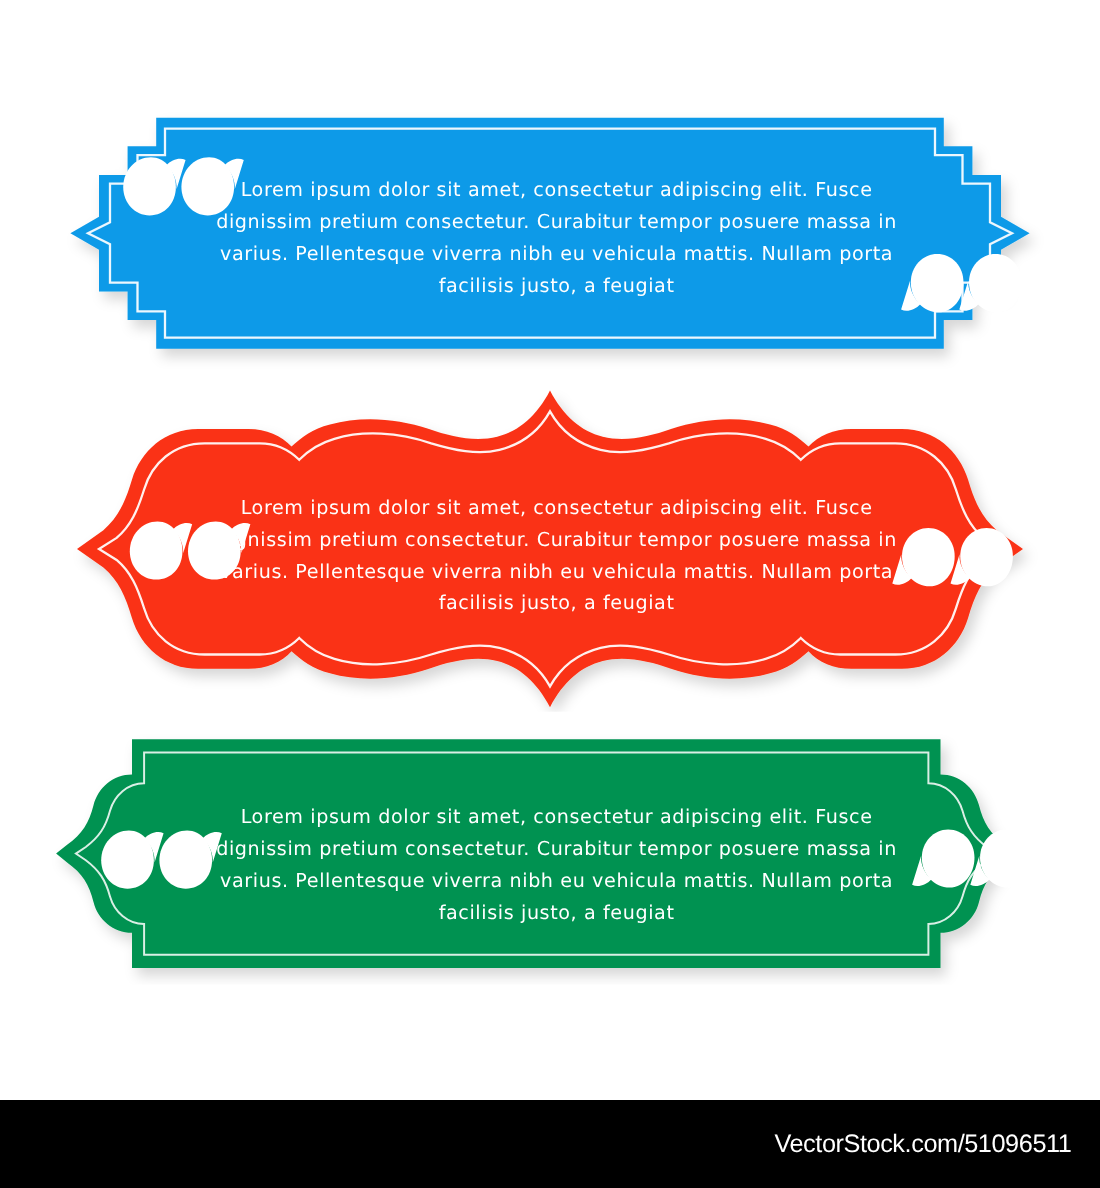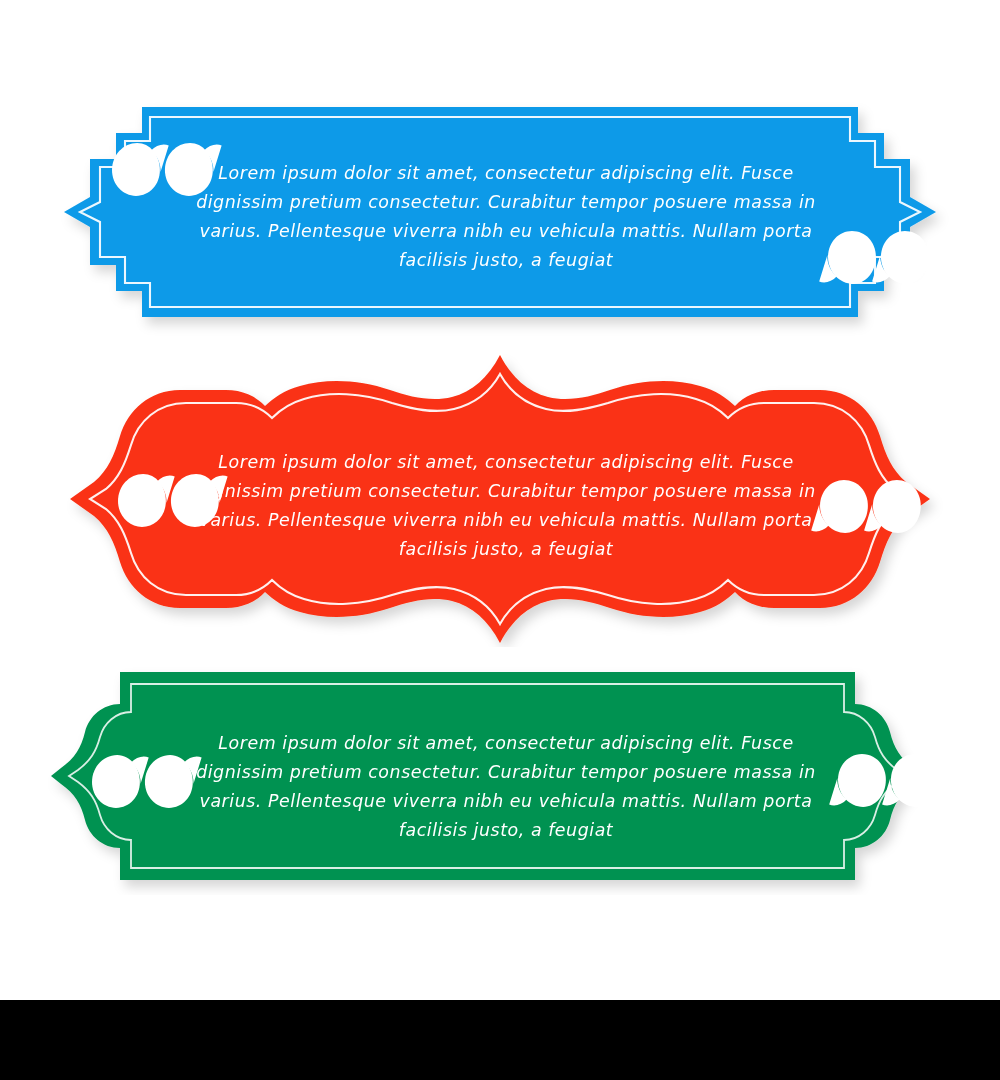--- a/index.html
+++ b/index.html
@@ -15,21 +15,20 @@
     overflow: hidden;
     font-family: "DejaVu Sans", "Liberation Sans", sans-serif;
   }
 
   #canvas {
     position: absolute;
     left: 0; top: 0;
     width: 826px;
     height: 1000px;
     background: #ffffff;
-    font-style: italic;
   }
 
   .banner {
     position: absolute;
     left: 0;
     width: 1000px;
   }
   .banner svg {
     display: block;
     width: 1000px;
@@ -364,13 +363,14 @@
         <path d="M49,36 C44,32 41,25 41.5,19 L35,40 C39,42 45,40.5 49,36 Z"></path>
       </g>
     </svg>
   </div>
 
   <div class="quote-text" id="text-green">Lorem ipsum dolor sit amet, consectetur adipiscing elit. Fusce dignissim pretium consectetur. Curabitur tempor posuere massa in varius. Pellentesque viverra nibh eu vehicula mattis. Nullam porta facilisis justo, a feugiat</div>
 
 </div>
 
 <div id="footer">
+  <div id="footer-url">VectorStock.com/51096511</div>
 </div>
 
 </body></html>

